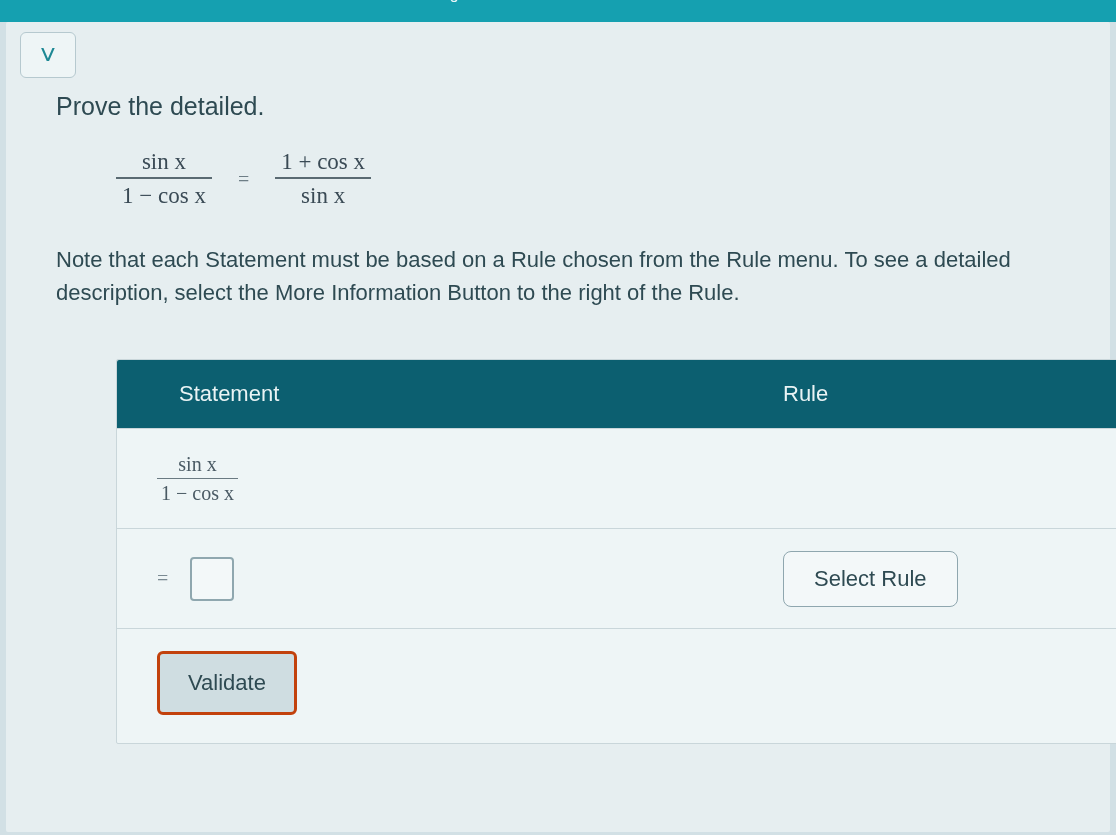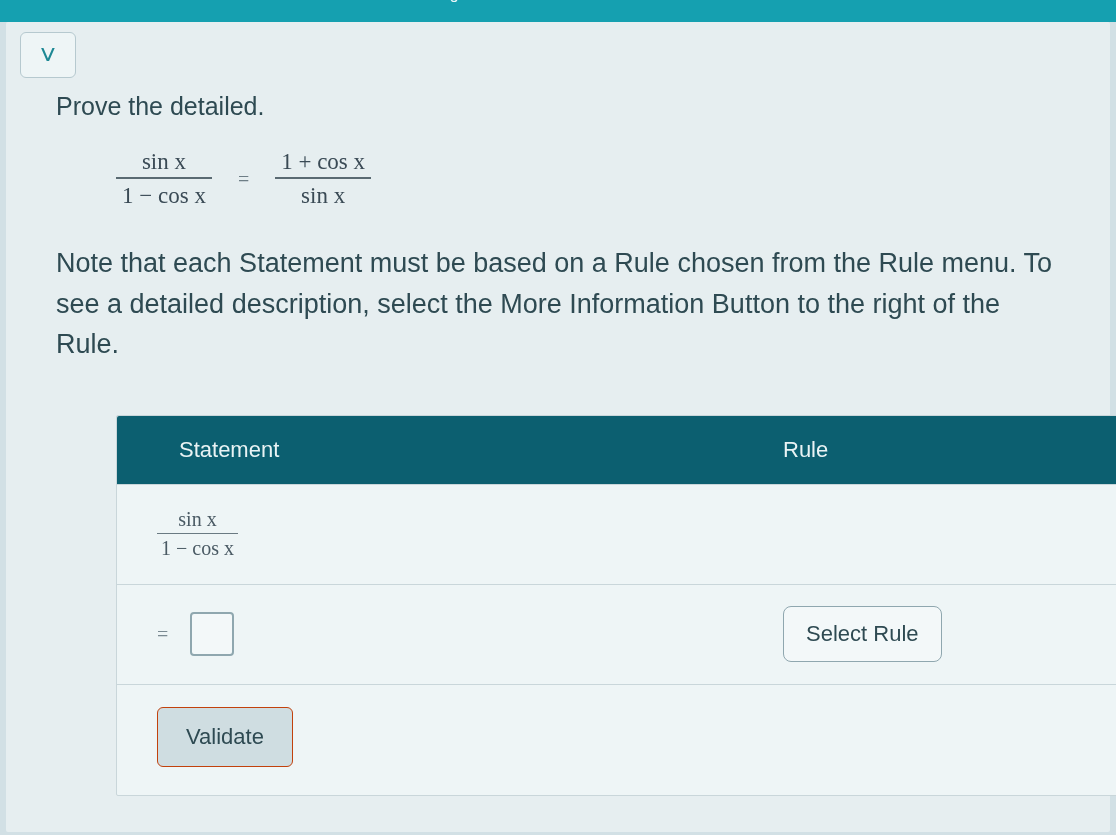--- a/index.html
+++ b/index.html
@@ -53,21 +53,21 @@
     margin-left: 60px;
     margin-bottom: 34px;
     font-family: Georgia, "Times New Roman", serif;
     color: #3a4a55;
   }
   .frac { display: inline-flex; flex-direction: column; align-items: center; font-size: 23px; }
   .frac .num { padding: 0 6px 2px; }
   .frac .bar { width: 100%; border-top: 2px solid #5a6a72; }
   .frac .den { padding: 4px 6px 0; }
   .eq-sign { font-size: 20px; color:#6e7e86; padding: 0 4px; }
-  .note { font-size: 27px; line-height: 1.5; color:#2e4a52; margin-bottom: 50px; }
+  .note { font-size: 22px; line-height: 1.5; color:#2e4a52; margin-bottom: 50px; }
   .proof {
     margin: 0 0 0 60px;
     border: 1px solid #c9d6da;
     border-radius: 2px;
     background: #eef5f6;
     width: 1018px;
     box-shadow: 0 0 0 rgba(0,0,0,0);
   }
   .proof-head {
     background: #0c5f70;
@@ -95,33 +95,33 @@
   .eq-dash{ color:#7a8a92; font-size:20px; font-family: Georgia,serif; margin-right:8px;}
   .input-box{
     width:44px; height:44px;
     border:2px solid #8fa7af;
     border-radius:4px;
     background:#f3f8f9;
   }
   .rule-select{
     border:1.6px solid #8fa7af;
     border-radius:8px;
-    padding:14px 22px;
+    padding:14px 30px;
     background:#f3f8f9;
     font-size:22px;
     color:#2e4a52;
     cursor:pointer;
   }
   .validate-row{
     padding:22px 0 28px 40px;
     border-top:1px solid #c9d6da;
   }
   .validate-btn{
     background:#cfdde1;
-    border:1px solid #c2410c;
+    border:3px solid #c2410c;
     border-radius:6px;
     padding:16px 28px;
     font-size:22px;
     color:#2e4a52;
     cursor:pointer;
   }
 </style>
 </head>
 <body>
 

